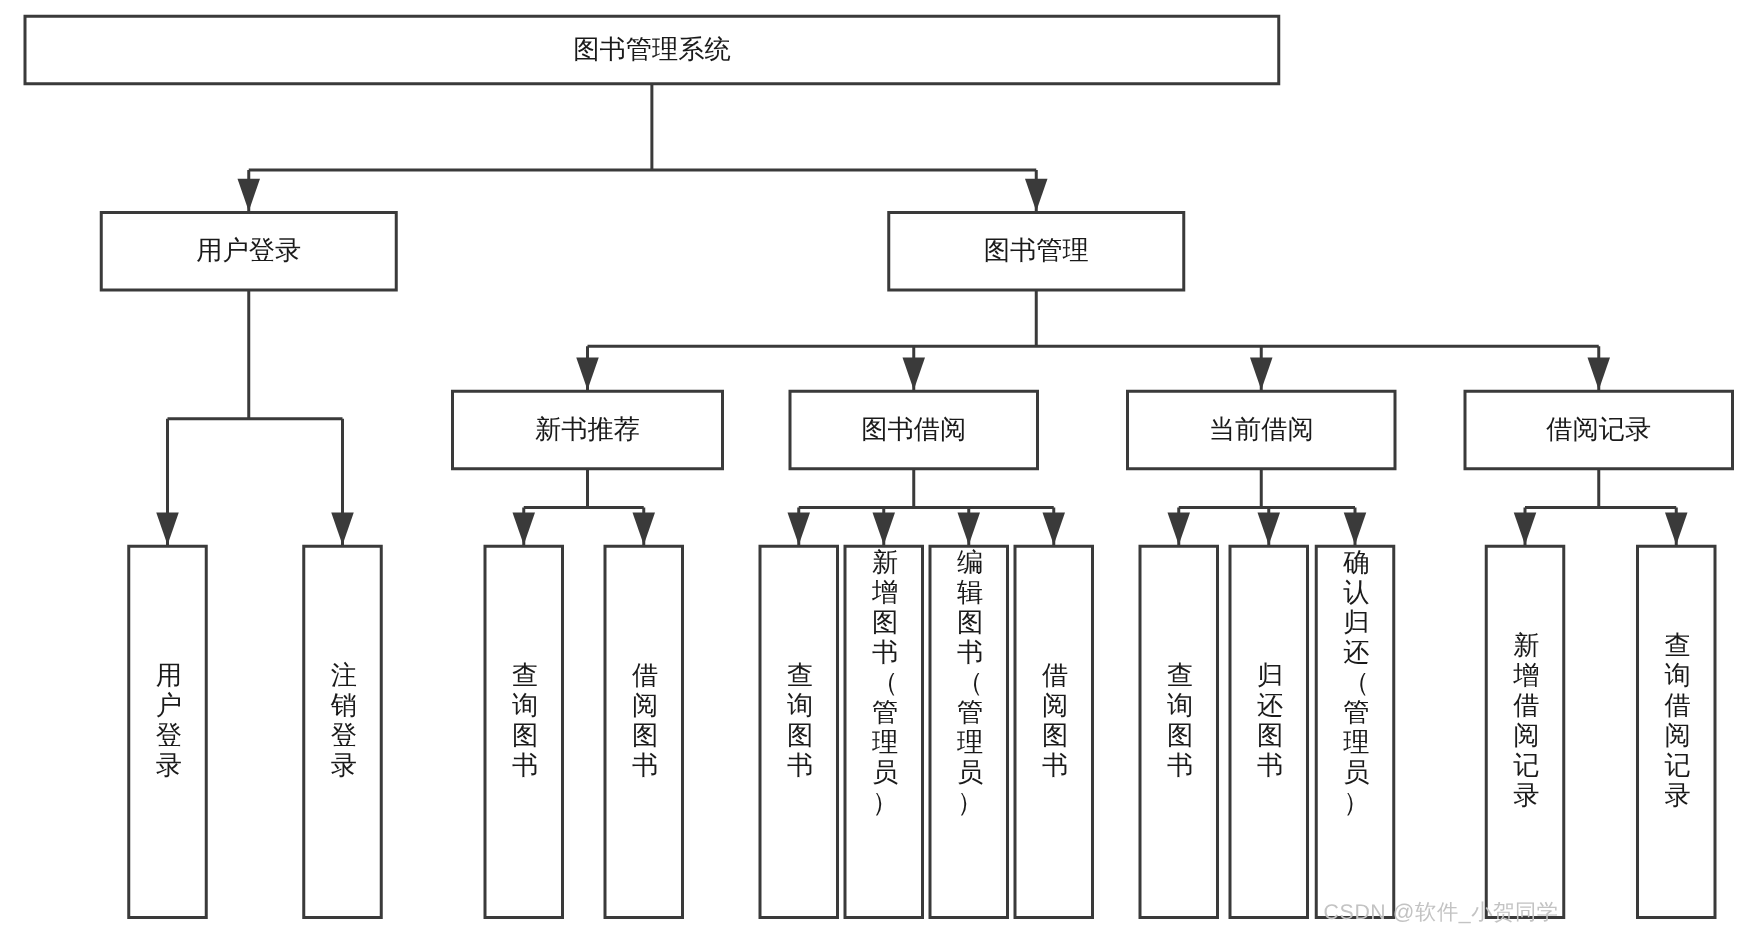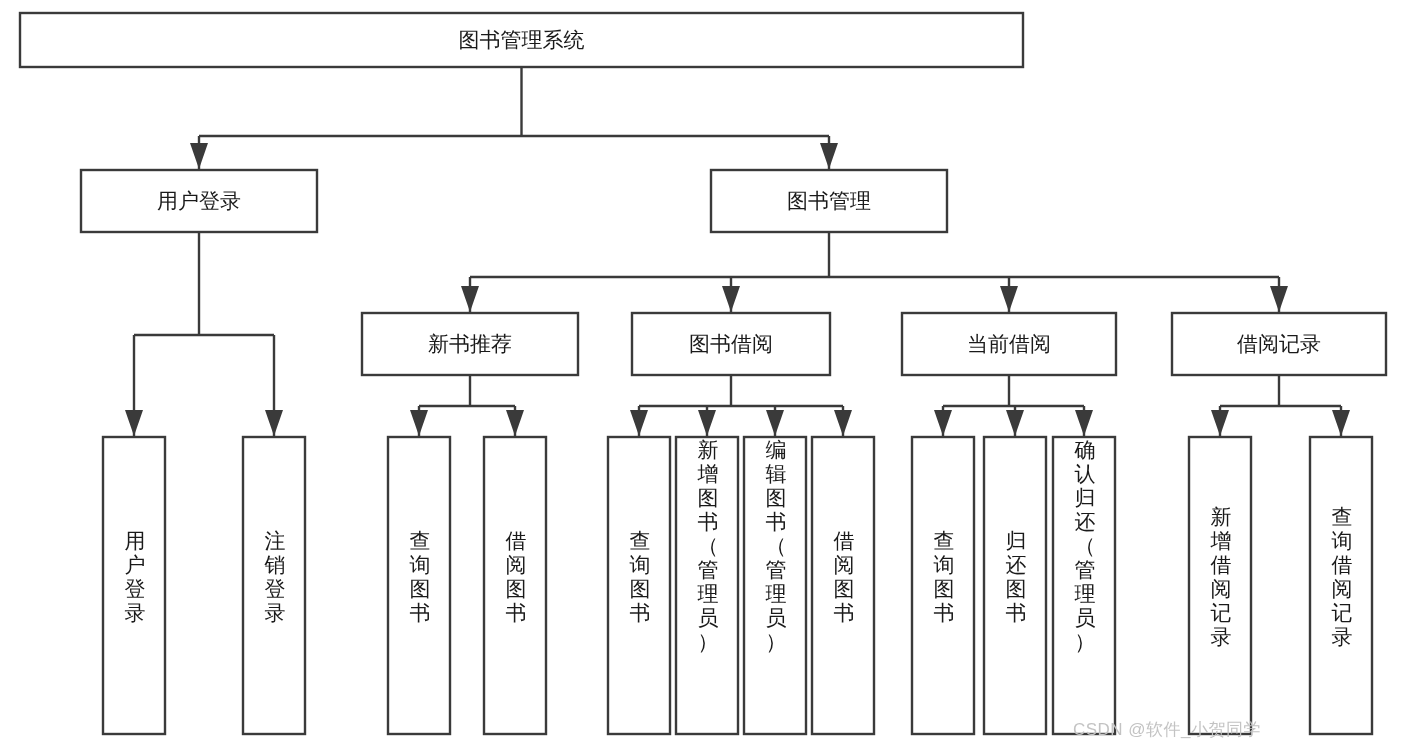--- a/index.html
+++ b/index.html
@@ -51,21 +51,21 @@
     stroke-width: 2.4;
     fill: none;
     stroke-linecap: butt;
   }
   .edge-arrow {
     fill: #3a3a3a;
     stroke: none;
   }
   .watermark {
     position: absolute;
-    right: 14px;
+    right: 28px;
     bottom: 6px;
     font-family: "Liberation Sans", "DejaVu Sans", sans-serif;
     font-size: 17px;
     color: #c3c3c3;
     letter-spacing: 0.5px;
     white-space: nowrap;
     user-select: none;
     text-align: center;
   }
 </style>

